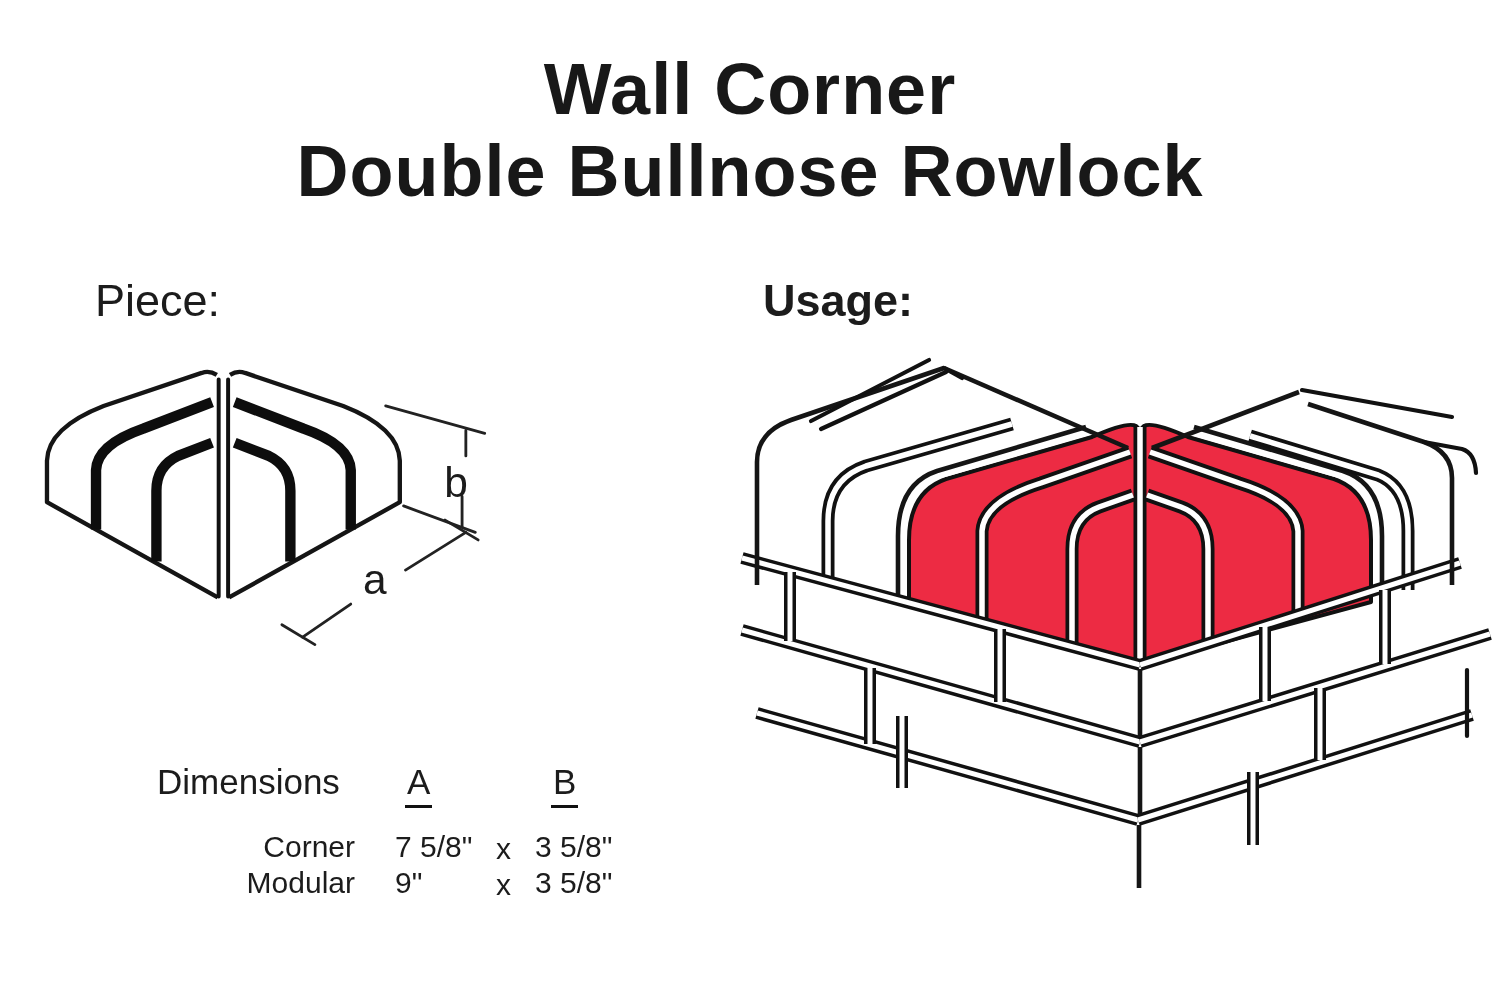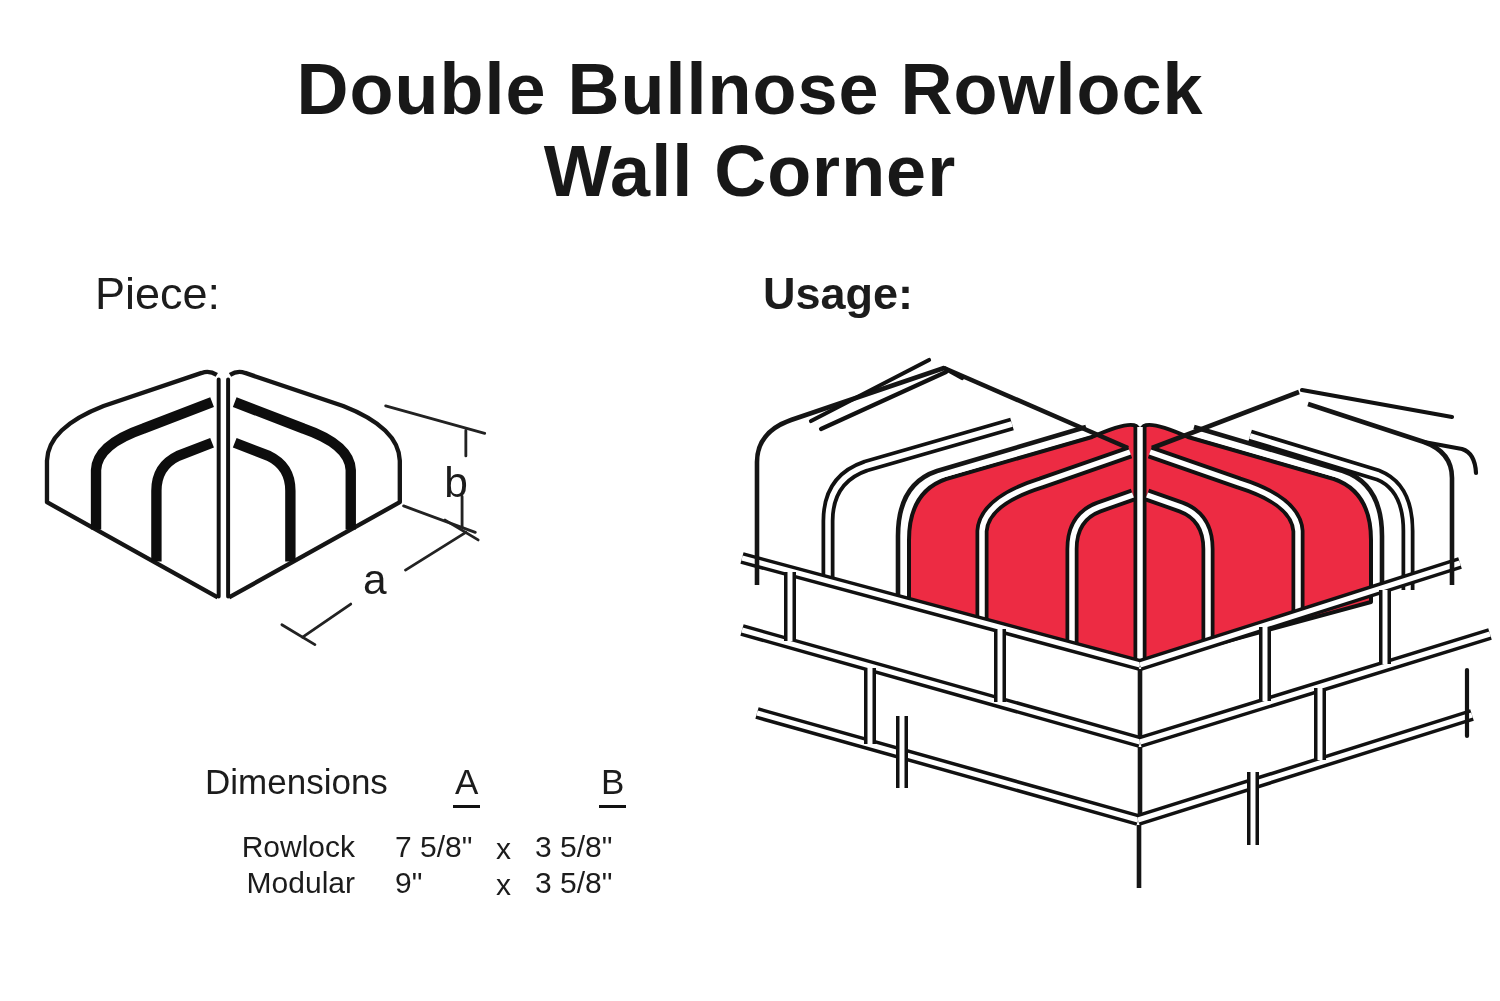--- a/index.html
+++ b/index.html
@@ -1,43 +1,43 @@
 <!DOCTYPE html>
 <html><head>
 <meta charset="utf-8">
 <style>
   html,body{margin:0;padding:0;background:#ffffff;}
   body{width:1500px;height:1001px;position:relative;font-family:"Liberation Sans",sans-serif;color:#111;overflow:hidden;}
   .title{position:absolute;top:48px;left:0;width:1500px;text-align:center;font-weight:700;font-size:72px;line-height:82px;color:#181818;letter-spacing:1px;}
-  .sec-label{position:absolute;font-size:45px;font-weight:500;color:#1c1c1c;}
+  .sec-label{position:absolute;font-size:45px;font-weight:500;color:#1c1c1c;margin-top:7px;}
   #piece-label{left:95px;top:268px;}
   #usage-label{left:763px;top:268px;font-weight:bold;}
   svg{position:absolute;}
   .tbl{position:absolute;left:0;top:0;width:760px;}
   .tbl div{position:absolute;white-space:nowrap;}
-  .hdr{font-size:35px;font-weight:500;color:#1c1c1c;margin-left:48px;}
+  .hdr{font-size:35px;font-weight:500;color:#1c1c1c;}
   .cell{font-size:30px;font-weight:500;color:#1c1c1c;}
   .colhead{border-bottom:3px solid #111;padding:0 2px 3px 2px;}
   .rname{text-align:right;width:195px;}
   .b13{fill:none;stroke:#111;stroke-width:13;stroke-linejoin:round;}
   .w55{fill:none;stroke:#fff;stroke-width:5.5;stroke-linejoin:round;}
   .b12{fill:none;stroke:#111;stroke-width:12;stroke-linejoin:round;}
   .w5{fill:none;stroke:#fff;stroke-width:5;stroke-linejoin:round;}
   .ln4{fill:none;stroke:#111;stroke-width:4.2;stroke-linejoin:round;stroke-linecap:round;}
   .ln45{fill:none;stroke:#151515;stroke-width:4.6;stroke-linejoin:round;}
   .thk{fill:none;stroke:#0d0d0d;stroke-width:11;stroke-linejoin:round;}
   .dim{fill:none;stroke:#222;stroke-width:3;stroke-linecap:round;}
   .dimtxt{font-family:"Liberation Sans",sans-serif;font-size:45px;fill:#1c1c1c;}
 </style>
 </head>
 <body>
 
 <div class="title">
+  <div>Wall Corner</div>
   <div>Double Bullnose Rowlock</div>
-  <div>Wall Corner</div>
 </div>
 
 <div class="sec-label" id="piece-label">Piece:</div>
 <div class="sec-label" id="usage-label">Usage:</div>
 
 <svg style="left:30px;top:340px;" width="500" height="330" viewBox="30 340 530 330">
   <g>
 
     <path class="ln45" d="M242,367 Q250,362 258,365 L362,400 Q421,423 422,458 L422,502 L241,603"></path>
 
@@ -60,21 +60,21 @@
     <text class="dimtxt" x="469" y="496">b</text>
     <text class="dimtxt" x="383" y="599">a</text>
   </g>
 </svg>
 
 <div class="tbl">
   <div class="hdr" style="left:157px;top:762px;">Dimensions</div>
   <div class="hdr colhead" style="left:405px;top:762px;">A</div>
   <div class="hdr colhead" style="left:551px;top:762px;">B</div>
 
-  <div class="cell rname" style="left:160px;top:830px;">Rowlock</div>
+  <div class="cell rname" style="left:160px;top:830px;">Corner</div>
   <div class="cell" style="left:395px;top:830px;">7 5/8"</div>
   <div class="cell" style="left:496px;top:832px;">x</div>
   <div class="cell" style="left:535px;top:830px;">3 5/8"</div>
 
   <div class="cell rname" style="left:160px;top:866px;">Modular</div>
   <div class="cell" style="left:395px;top:866px;">9"</div>
   <div class="cell" style="left:496px;top:868px;">x</div>
   <div class="cell" style="left:535px;top:866px;">3 5/8"</div>
 </div>
 

